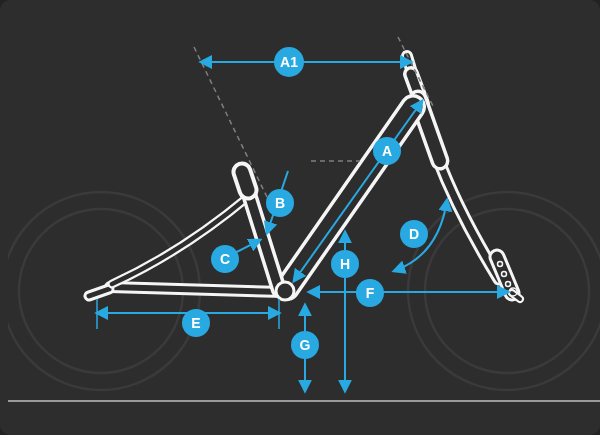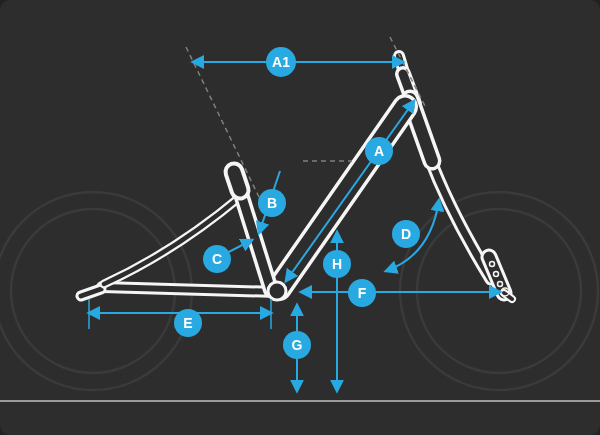--- a/index.html
+++ b/index.html
@@ -1,17 +1,17 @@
 <!DOCTYPE html>
 <html><head>
 <meta charset="utf-8">
 <style>
   html,body{margin:0;padding:0;background:#222;}
   body{display:flex;align-items:flex-start;justify-content:flex-start;}
-  .stage{width:600px;height:435px;background:#2d2d2d;border-radius:10px;overflow:hidden;position:relative;}
+  .stage{width:600px;height:435px;background:#2d2d2d;border-radius:10px;overflow:hidden;position:relative;padding-left:8px;}
   svg{display:block;}
   
   .w{stroke:#f5f5f5;fill:none;stroke-linecap:round;}
   .b{stroke:#2d2d2d;fill:none;stroke-linecap:round;}
   .wheel{stroke:#3a3a3a;stroke-width:2.5;fill:none;}
   .ground{stroke:#9a9a9a;stroke-width:2;}
   .m{stroke:#29a9e1;stroke-width:2;fill:none;}
   .tick{stroke:#29a9e1;stroke-width:1.5;fill:none;}
   .dash{stroke:#7f7f7f;stroke-width:1.5;fill:none;stroke-dasharray:5 4;}
   .dotc{stroke:#f5f5f5;stroke-width:1.5;fill:none;}

